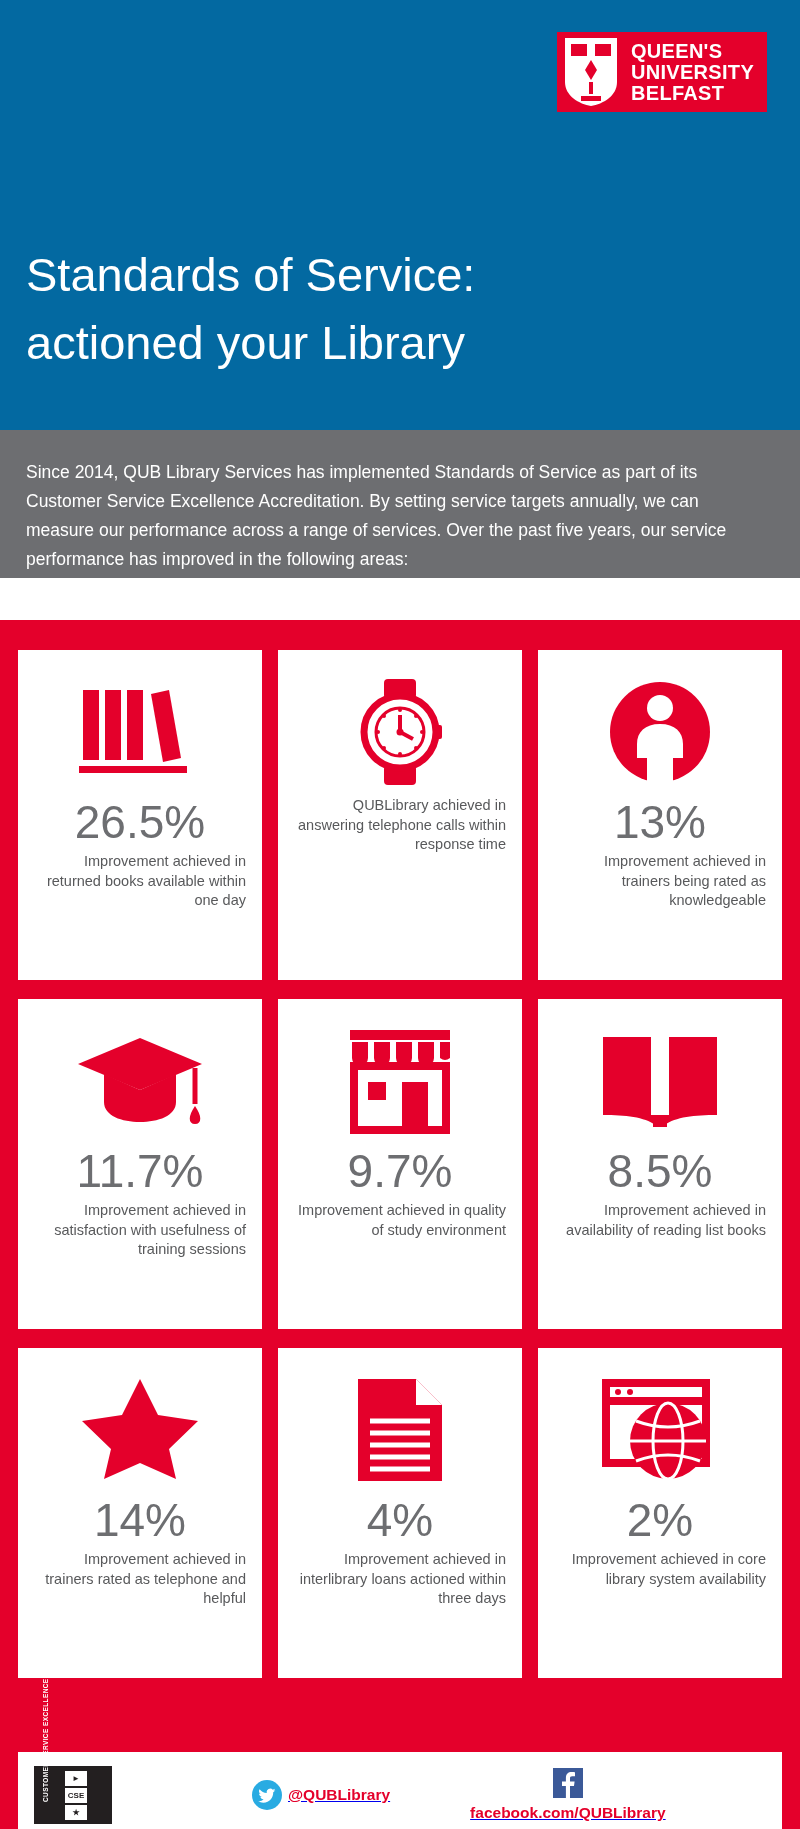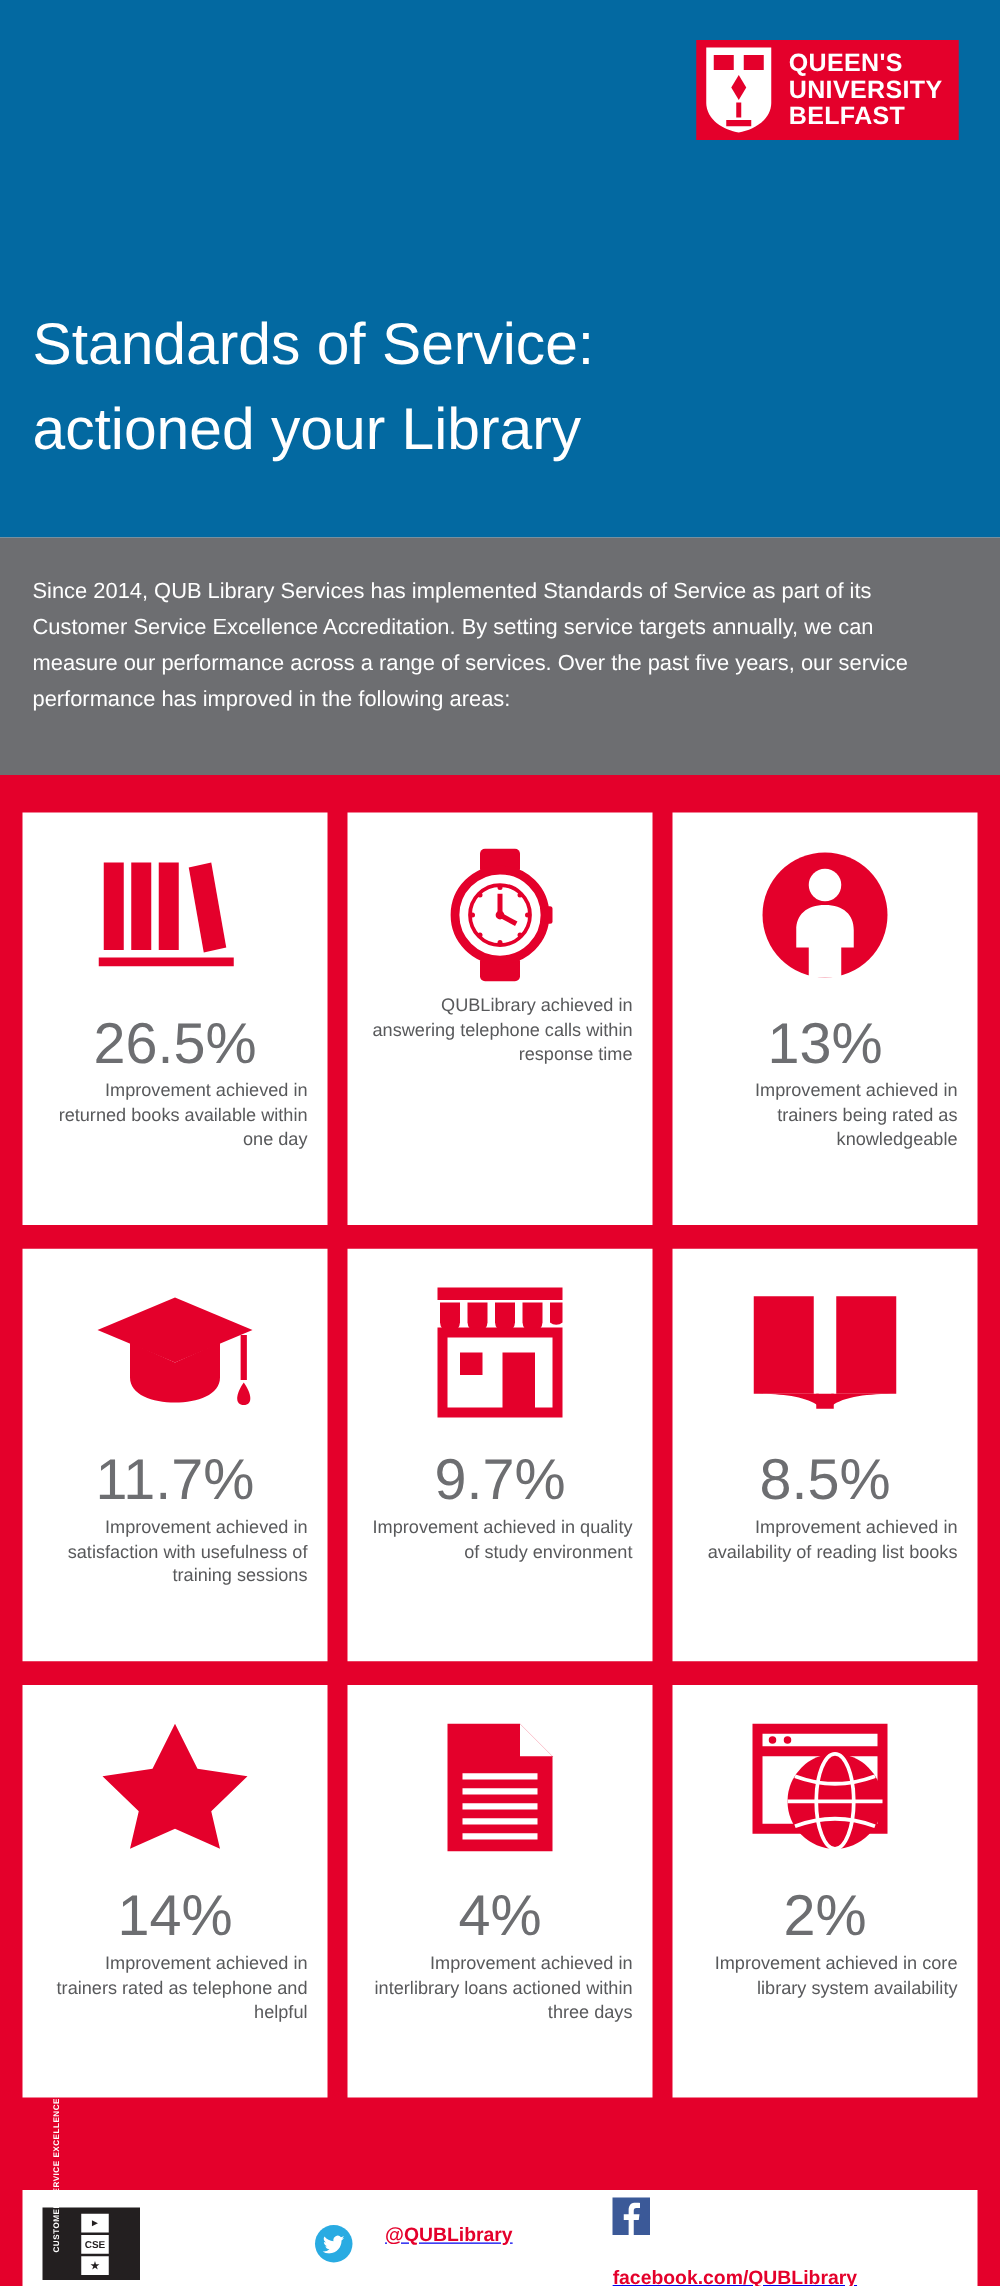--- a/index.html
+++ b/index.html
@@ -65,21 +65,21 @@
     font-weight: 400;
   }
   .title .l2 { display: block; }
 
   
   .intro {
     position: absolute;
     left: 0;
     top: 430px;
     width: 800px;
-    height: 190px;
+    height: 148px;
     background: #6d6e71;
     box-sizing: border-box;
     padding: 28px 30px 0 26px;
   }
   .intro p {
     margin: 0;
     color: #ffffff;
     font-size: 17.5px;
     line-height: 29px;
   }
@@ -116,21 +116,21 @@
     height: 120px;
     display: flex;
     align-items: center;
     justify-content: center;
   }
   .card-pct {
     color: #6d6e71;
     font-size: 46px;
     line-height: 52px;
     font-weight: 400;
-    margin-top: 16px;
+    margin-top: 4px;
   }
   .card-desc {
     color: #58595b;
     font-size: 14.5px;
     line-height: 19.5px;
     text-align: right;
     padding: 4px 16px 0 16px;
   }
 
   
@@ -177,22 +177,22 @@
     background: #ffffff;
     color: #231f20;
     font-size: 8px;
     font-weight: bold;
     display: flex;
     align-items: center;
     justify-content: center;
   }
   .social {
     display: flex;
-    align-items: flex-start;
-    gap: 26px;
+    align-items: center;
+    gap: 6px;
   }
   .social.twitter { margin-left: 140px; }
   .social.facebook { margin-left: 80px; flex-direction: column; }
   .social-label {
     color: #e4002b;
     font-size: 15.5px;
     font-weight: bold;
   }
   .tw-circle {
     width: 30px; height: 30px;

